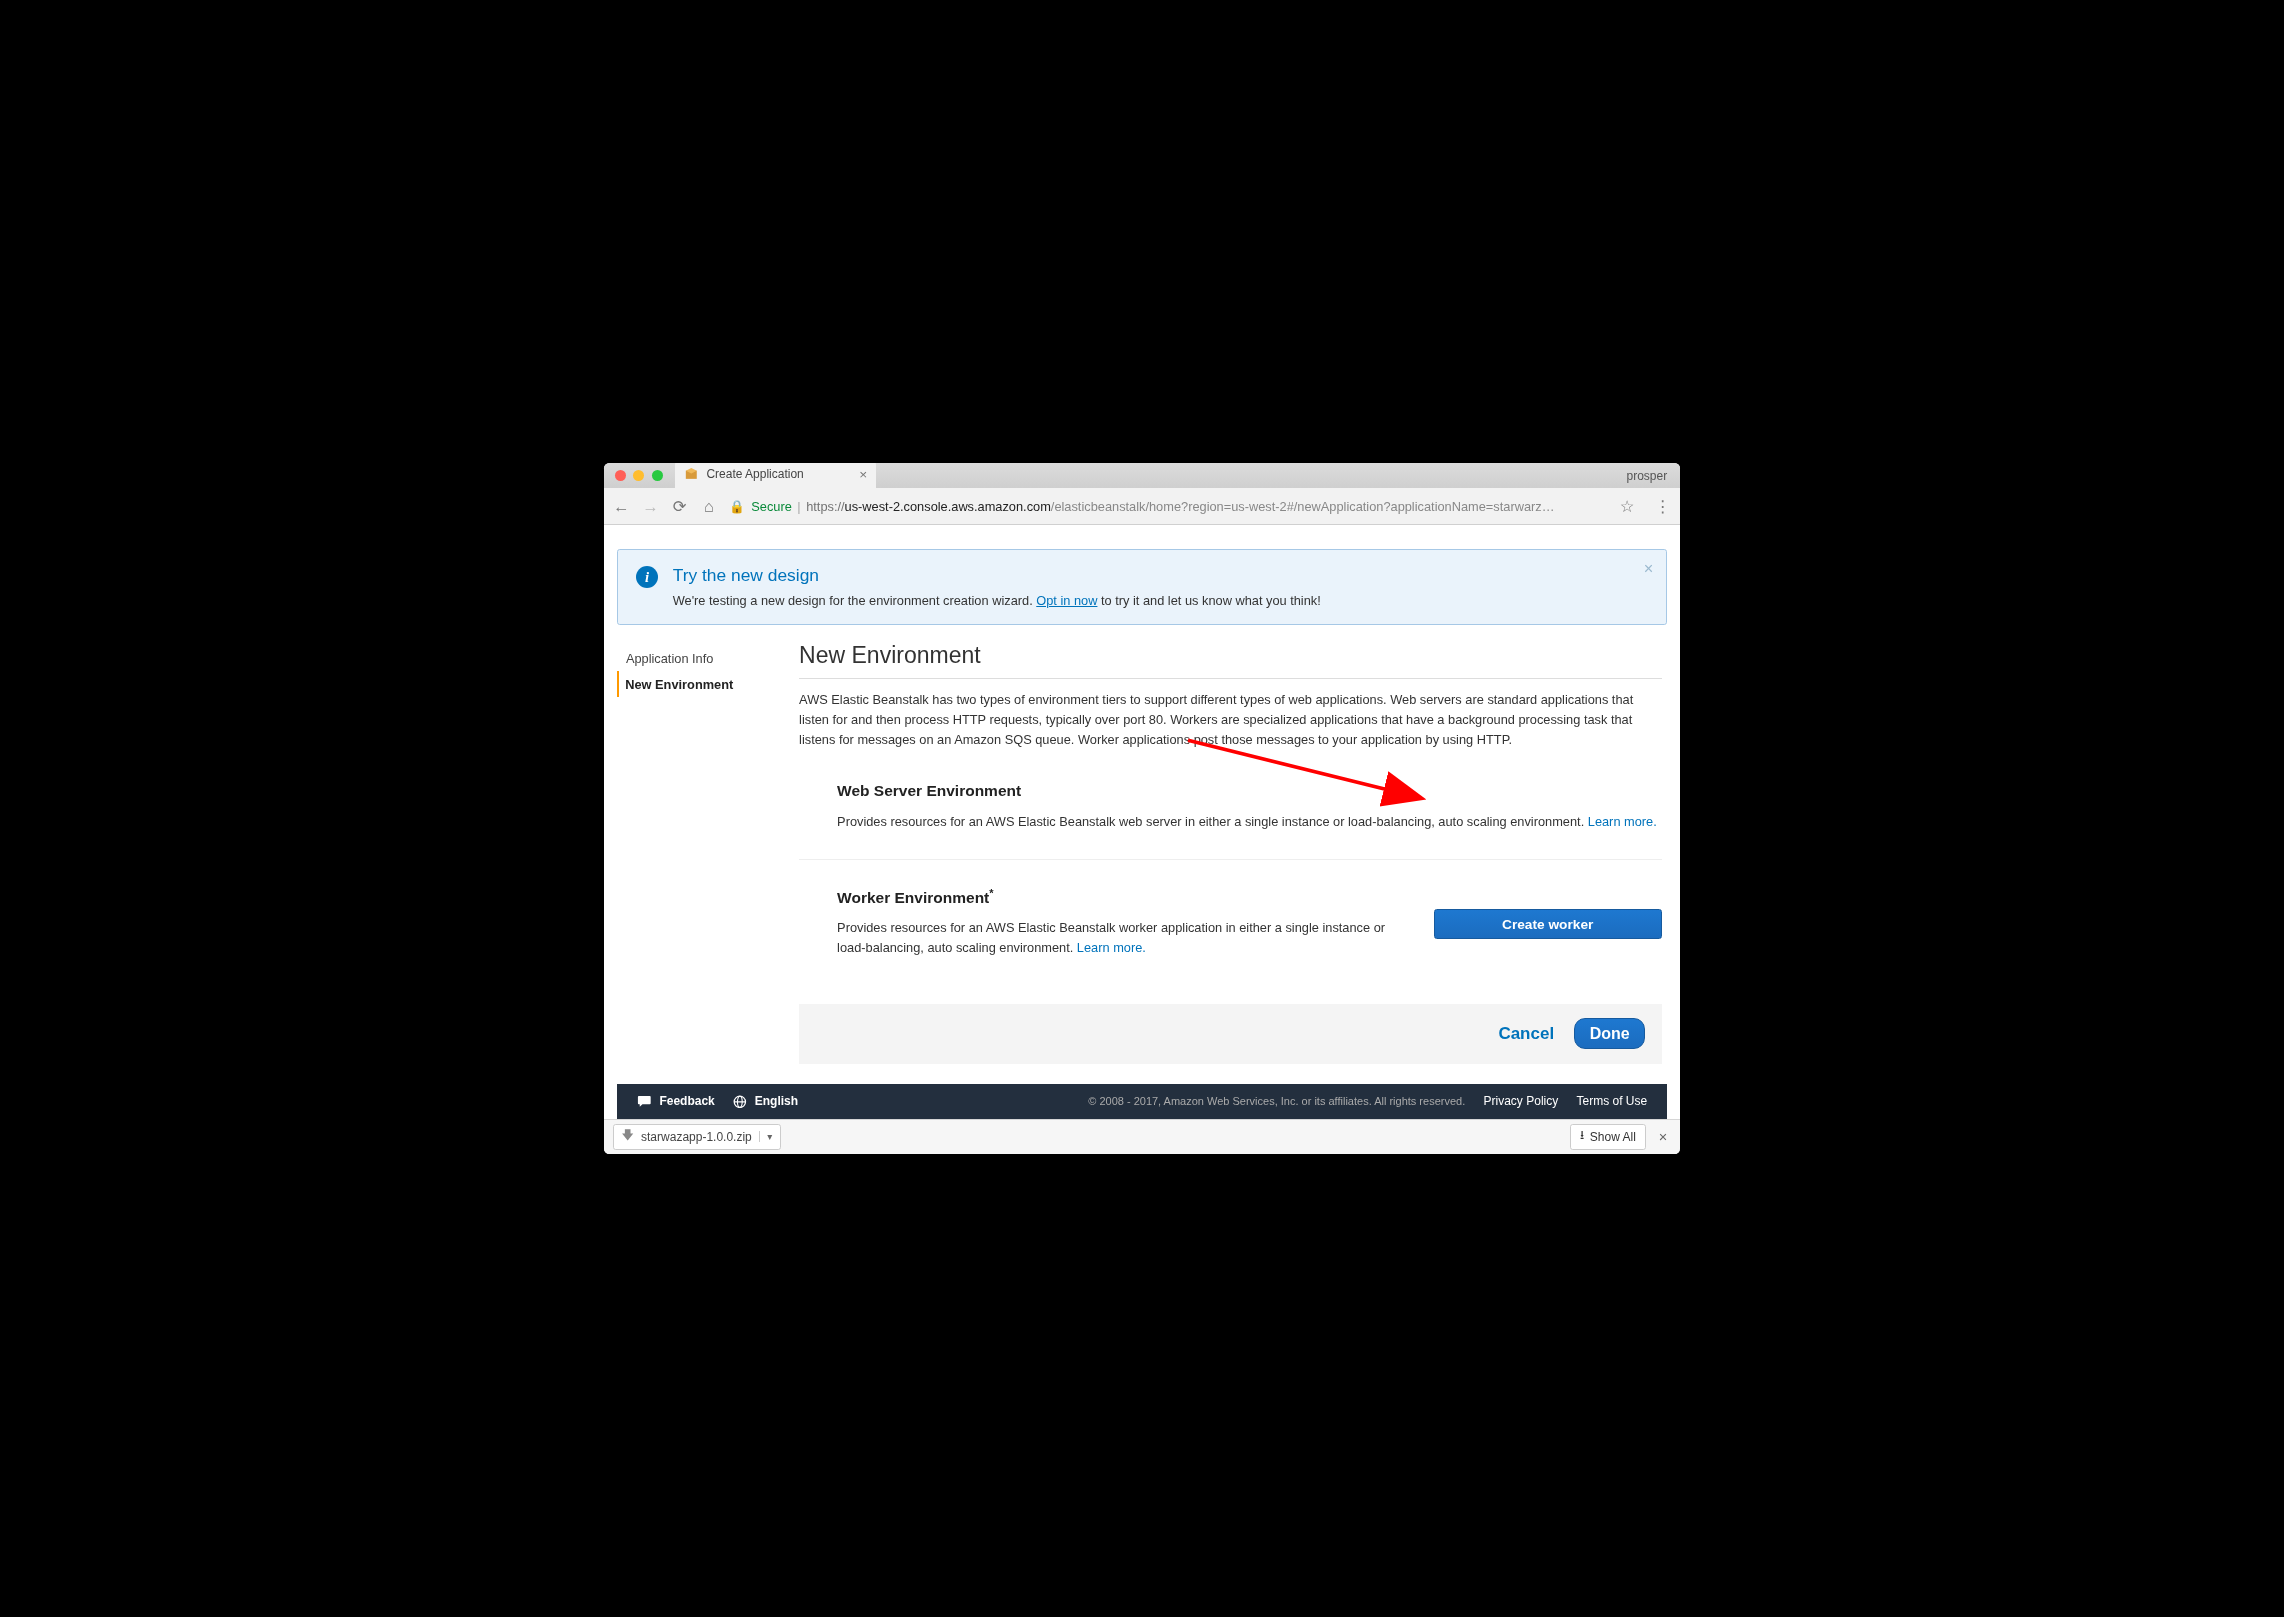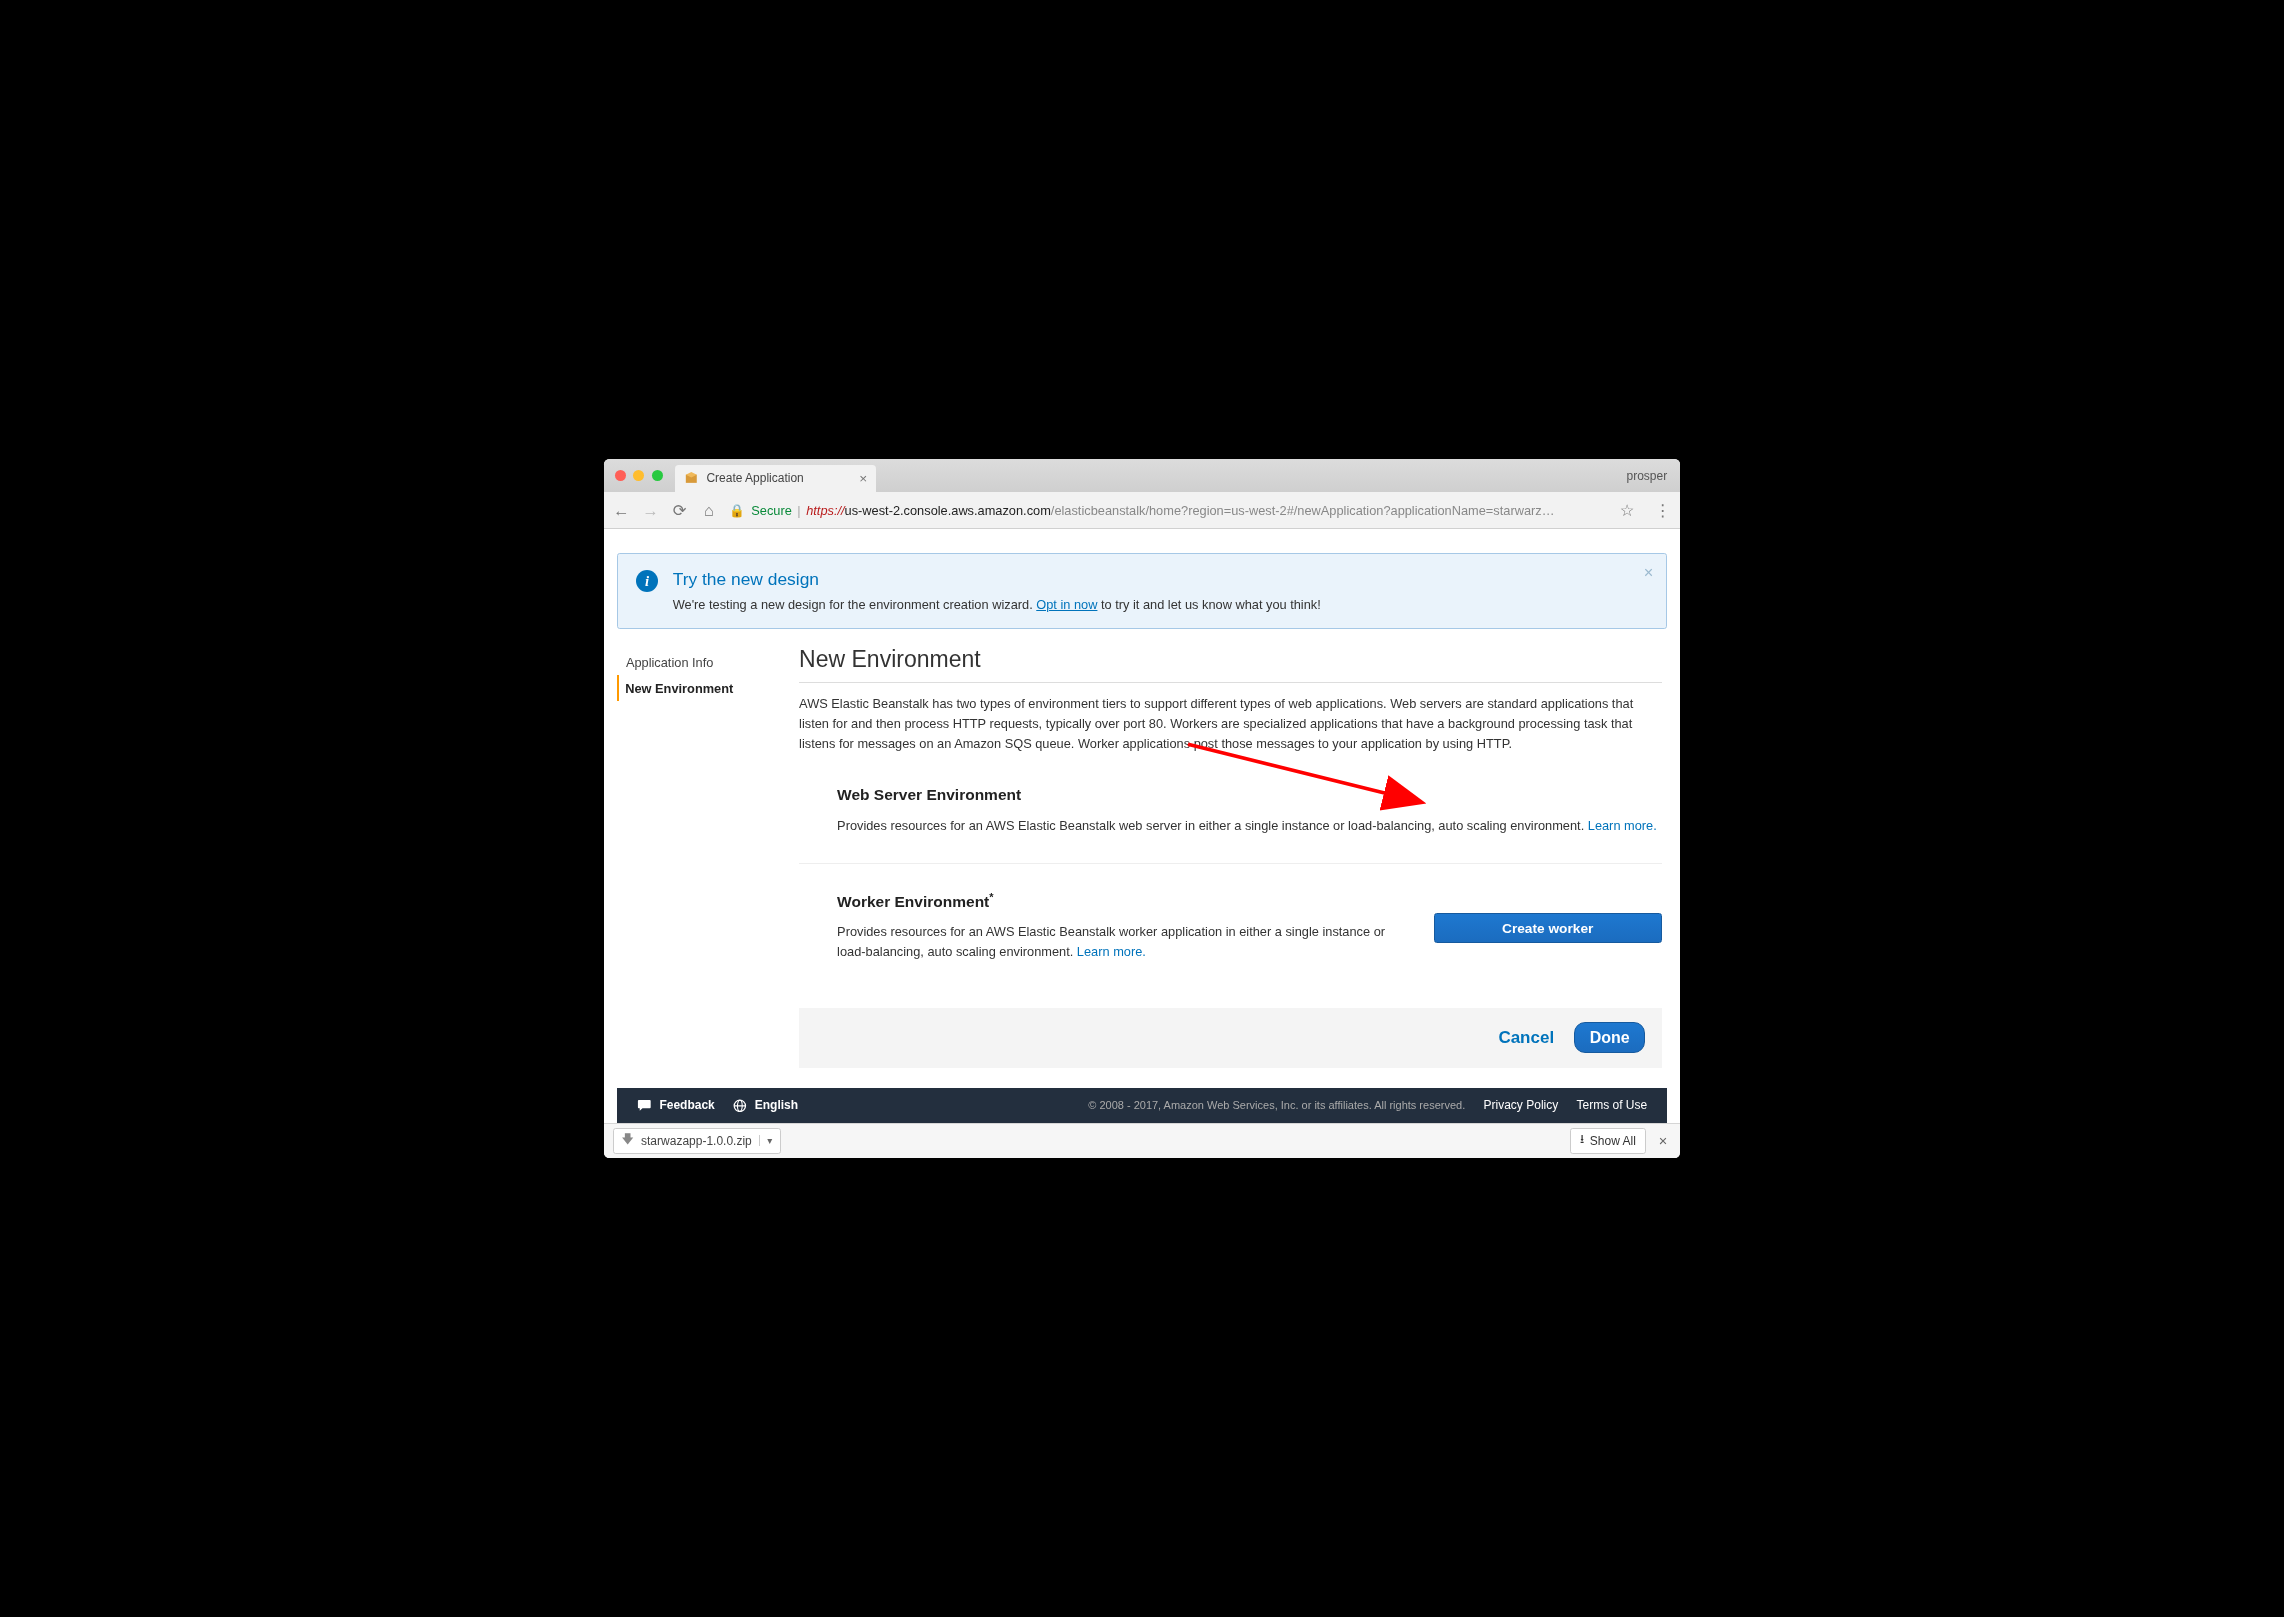--- a/index.html
+++ b/index.html
@@ -22,21 +22,21 @@
     overflow: hidden;
     box-shadow: 0 18.3px 55px rgba(0,0,0,0.5);
     display: flex;
     flex-direction: column;
   }
   
   .tab-bar {
     background: linear-gradient(#dcdcdc, #cfcfcf);
     display: flex;
     align-items: center;
-    height: 33px;
+    height: 25px;
     position: relative;
   }
   .mac-buttons {
     display: flex;
     gap: 7.3px;
     padding-left: 11px;
     align-items: center;
   }
   .mac-btn { width: 11px; height: 11px; border-radius: 50%; }
   .mac-close { background: #ff5f57; }
@@ -81,21 +81,21 @@
   .address-bar {
     flex: 1;
     display: flex;
     align-items: center;
     gap: 5.5px;
     font-size: 12.8px;
     overflow: hidden;
   }
   .lock { color: #0a8a3a; font-size: 12.8px; }
   .secure { color: #0a8a3a; }
-  .url-scheme { color: #b91c1c; font-style: italic; }
+  .url-scheme { color: #737373; }
   .url-host { color: #222; }
   .url-path { color: #888; }
   .url-text { white-space: nowrap; overflow: hidden; text-overflow: ellipsis; }
   .star { color: #777; font-size: 16.4px; margin-left: 7.3px; }
   .menu-dots { color: #777; font-size: 16.4px; margin-left: 7.3px; }
 
   
   .page {
     background: #fff;
     flex: 1;

